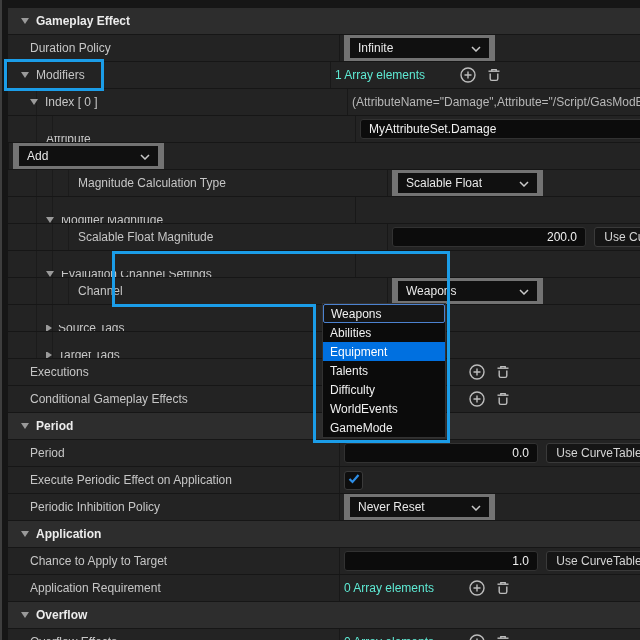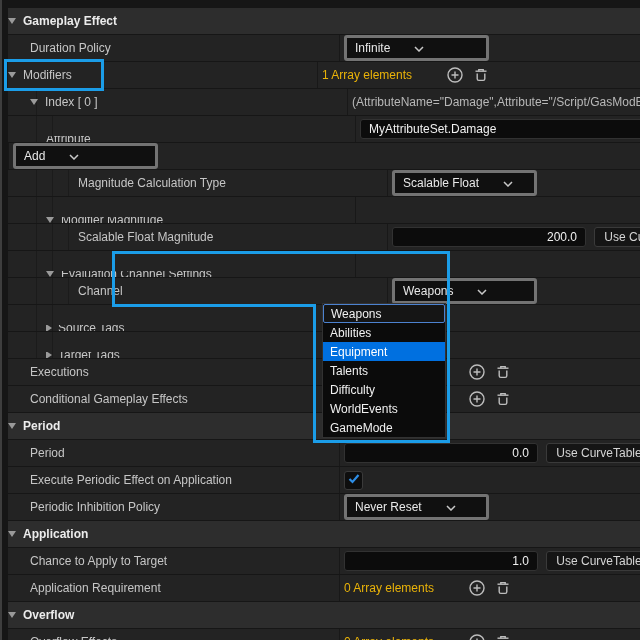--- a/index.html
+++ b/index.html
@@ -6,33 +6,33 @@
   #screen{position:relative;width:640px;height:640px;background:#161616;overflow:hidden;
           font-family:"Liberation Sans","DejaVu Sans",sans-serif;font-size:12px;color:#C6C6C6;}
   #edge{position:absolute;left:0;top:0;width:2px;height:640px;background:#3E3E3E;}
   #rows{position:absolute;left:8px;top:8px;width:632px;}
   .row{height:26px;border-bottom:1px solid #161616;display:flex;background:#232323;}
   .row.cat{background:#2D2D2D;}
   .lab{position:relative;flex:0 0 309px;display:flex;align-items:center;overflow:hidden;white-space:nowrap;}
   .cat .lab{font-weight:bold;color:#ECECEC;flex:1 1 auto;}
   .arr{width:0;height:0;border-left:4.5px solid transparent;border-right:4.5px solid transparent;border-top:6px solid #9A9A9A;margin-right:7px;flex:0 0 auto;}
   .arr.r{border-top:4.5px solid transparent;border-bottom:4.5px solid transparent;border-right:none;border-left:6px solid #9A9A9A;margin-right:6px;}
-  .p6{padding-left:0;} .p22{padding-left:22px;} .p38{padding-left:38px;margin-top:20px;} .p70{padding-left:70px;}
+  .p6{padding-left:13px;} .p22{padding-left:22px;} .p38{padding-left:38px;margin-top:20px;} .p70{padding-left:70px;}
   .d2{background-image:linear-gradient(#1B1B1B,#1B1B1B);background-repeat:no-repeat;background-size:1px 100%;background-position:28px 0;gap:8px;}
   .d3{background-image:linear-gradient(#1B1B1B,#1B1B1B),linear-gradient(#1B1B1B,#1B1B1B);background-repeat:no-repeat;background-size:1px 100%,1px 100%;background-position:28px 0,44px 0;}
   .d4{background-image:linear-gradient(#1B1B1B,#1B1B1B),linear-gradient(#1B1B1B,#1B1B1B),linear-gradient(#1B1B1B,#1B1B1B);background-repeat:no-repeat;background-size:1px 100%,1px 100%,1px 100%;background-position:28px 0,44px 0,60px 0;}
   .val{position:relative;flex:1 1 auto;border-left:1px solid #181818;display:flex;align-items:center;padding-left:4px;overflow:hidden;white-space:nowrap;}
-  .combo{width:123px;height:20px;background:#101010;border:3px solid #737373;border-radius:3px;
-         display:flex;align-items:center;padding:0 8px;color:#E8E8E8;flex:0 0 auto;gap:24px;}
+  .combo{width:123px;height:20px;background:#101010;border:6px solid #737373;border-radius:3px;
+         display:flex;align-items:center;justify-content:space-between;padding:0 8px;color:#E8E8E8;flex:0 0 auto;gap:24px;}
   .tinput{height:20px;background:#0C0C0C;border:1px solid #323232;border-radius:3px;display:flex;align-items:center;
           padding:0 8px;color:#F0F0F0;flex:0 0 auto;box-sizing:border-box;}
   .tinput.full{width:314px;} .tinput.num{width:194px;justify-content:flex-end;}
   .btncurve{height:20px;width:116px;margin-left:8px;background:#151515;border:1px solid #3A3A3A;border-radius:3px;
             display:flex;align-items:center;justify-content:center;color:#D5D5D5;flex:0 0 auto;box-sizing:border-box;}
-  .atext{color:#eab308;}
+  .atext{color:#5eead4;}
   .ico{position:absolute;top:4px;width:18px;height:18px;}
   .ico.plus{left:128px;} .ico.trash{left:154px;}
   .rawval{color:#B8B8B8;overflow:hidden;}
   .checkbox{width:17px;height:17px;background:#0E0E0E;border:1px solid #3A3A3A;border-radius:3px;
             display:flex;align-items:center;justify-content:center;flex:0 0 auto;}
   #popup{position:absolute;left:322px;top:303px;width:124px;background:#0B0B0B;border:1px solid #323232;z-index:5;box-sizing:border-box;}
   .pitem{height:19px;display:flex;align-items:center;padding-left:7px;color:#F0F0F0;box-sizing:border-box;}
   .pitem.focus{border:1px solid #4C82D0;border-radius:2px;background:#151515;}
   .pitem.sel{background:#0070E0;color:#FFFFFF;}
   #annot{position:absolute;left:0;top:0;z-index:20;pointer-events:none;}

